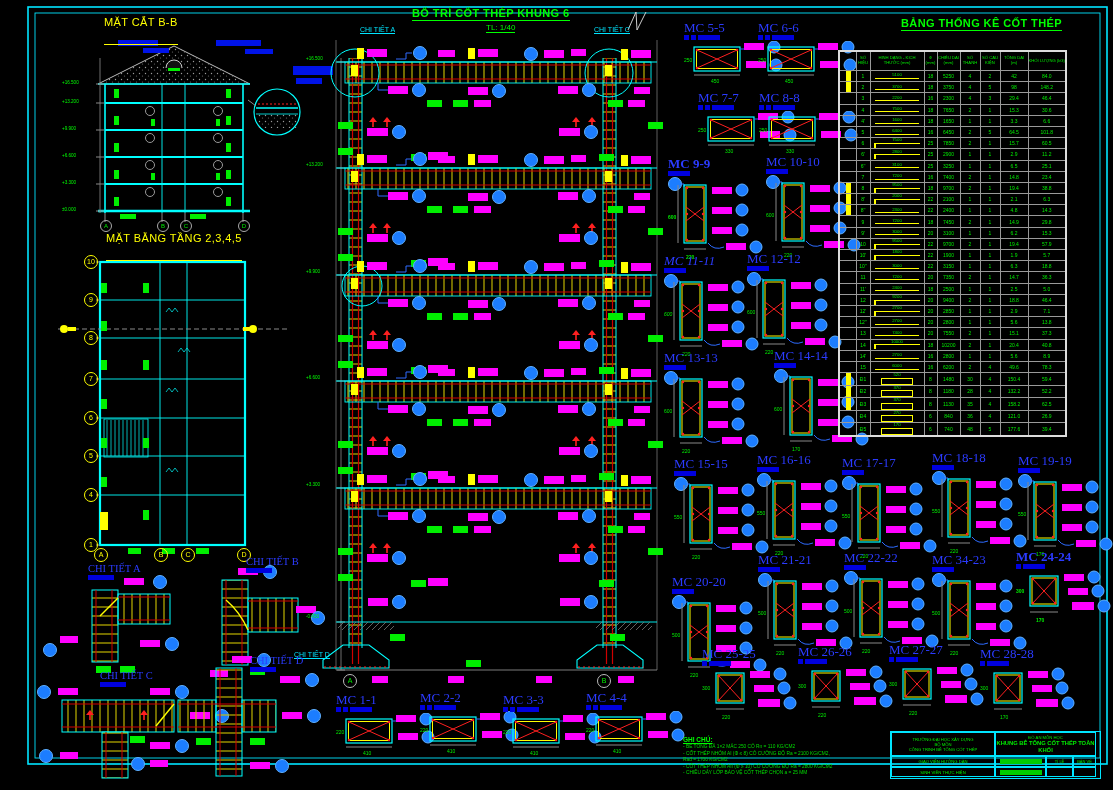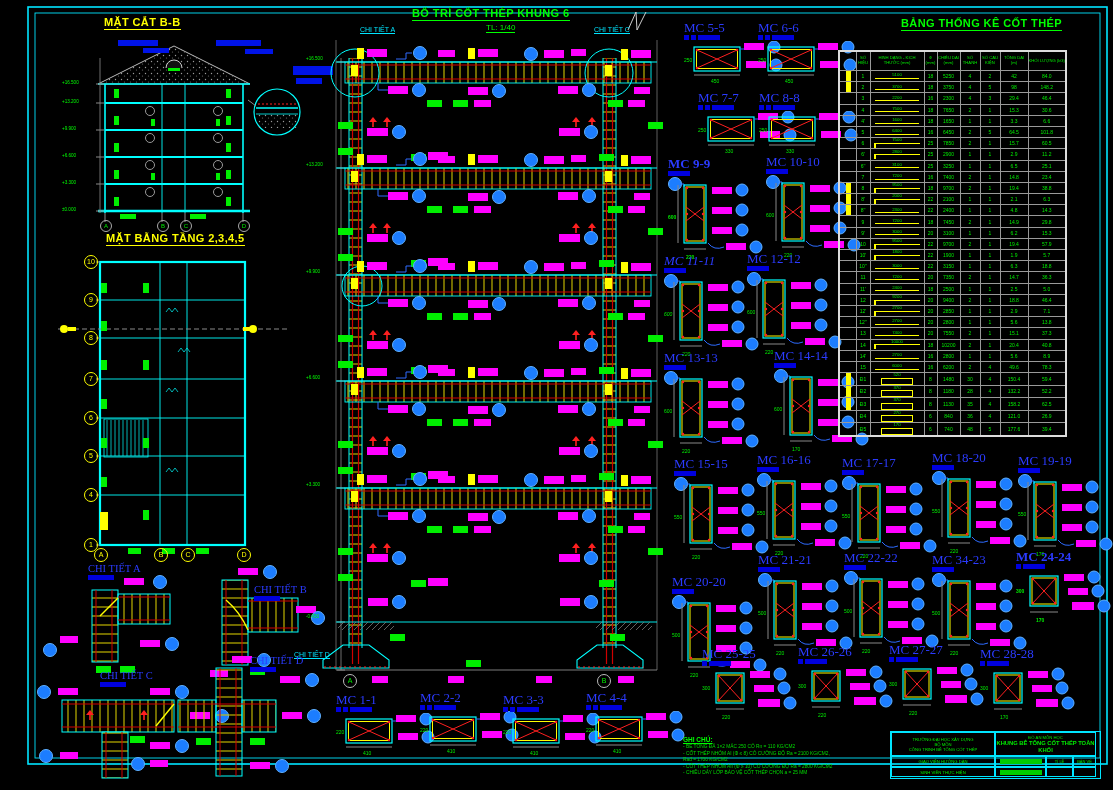--- a/index.html
+++ b/index.html
@@ -1,20 +1,20 @@
 <!DOCTYPE html>
 <html><head>
 <meta charset="utf-8">
 <style>
   html,body{margin:0;padding:0;background:#000;}
   #sheet{position:relative;width:1113px;height:790px;background:#000;overflow:hidden;
          font-family:"Liberation Sans",sans-serif;}
   .ovl{position:absolute;white-space:nowrap;z-index:5;}
-  .t-yellow{color:#ffff00;font-size:11px;font-weight:bold;letter-spacing:.4px;
-            border-bottom:1.5px solid #ffff00;padding-bottom:1px;}
+  .t-yellow{color:#ffff00;font-size:11px;font-weight:normal;letter-spacing:.4px;
+            border-bottom:1.5px solid #ffff00;padding-bottom:16px;}
   .t-green{color:#00ff00;font-size:11px;font-weight:bold;letter-spacing:.4px;
            border-bottom:1.5px solid #00ff00;padding-bottom:1px;}
   .t-green-sm{color:#00ff00;font-size:8px;border-bottom:1px solid #00ff00;}
   .ref{color:#00e5ff;font-size:7px;border-bottom:1px solid #00e5ff;}
   .dtit{color:#2b3bff;font-family:"Liberation Serif",serif;font-size:10.5px;}
   .dtit::after{content:"";display:block;width:26px;height:5px;background:#0000dd;margin-top:1px;}
   .lvl{color:#00ff00;font-size:4.6px;}
   .bub-y{color:#ffff00;border:1px solid #ffff00;border-radius:50%;width:12px;height:12px;
          line-height:12px;text-align:center;font-size:7px;}
   .bub-g{color:#00ee00;border:1px solid #aaa;border-radius:50%;width:10px;height:10px;
@@ -1062,21 +1062,21 @@
     <div class="ovl lvl" style="left: 306px; top: 56px;">+16.500</div>
     <div class="ovl lvl" style="left: 306px; top: 162px;">+13.200</div>
     <div class="ovl lvl" style="left: 306px; top: 269px;">+9.900</div>
     <div class="ovl lvl" style="left: 306px; top: 375px;">+6.600</div>
     <div class="ovl lvl" style="left: 306px; top: 482px;">+3.300</div>
     <div class="ovl lvl" style="left: 306px; top: 614px;">-0.450</div>
     <div class="ovl ref" style="left: 360px; top: 26px;">CHI TIẾT A</div>
     <div class="ovl ref" style="left: 594px; top: 26px;">CHI TIẾT C</div>
     <div class="ovl ref" style="left: 294px; top: 651px;">CHI TIẾT D</div>
     <div class="ovl dtit" style="left: 88px; top: 563px;">CHI TIẾT A</div>
-    <div class="ovl dtit" style="left: 254px; top: 556px; margin-top: 28px;">CHI TIẾT B</div>
+    <div class="ovl dtit" style="left: 246px; top: 556px;">CHI TIẾT B</div>
     <div class="ovl dtit" style="left: 100px; top: 670px;">CHI TIẾT C</div>
     <div class="ovl dtit" style="left: 250px; top: 655px;">CHI TIẾT D</div>
     <div class="xsec" style="left: 336px; top: 694px;">
       <div class="mclabel"><span class="mc">MC 1-1</span></div>
       <div class="tlrow"><span class="sq"></span><span class="sq"></span><span class="tlbar"></span></div>
       <svg width="100" height="46">
         <rect x="10" y="6" width="46" height="24" fill="none" stroke="#00ffff" stroke-width="1.2"></rect>
         <rect x="12.5" y="8.5" width="41" height="19" fill="none" stroke="#ffff00" stroke-width="1"></rect>
         <line x1="13" y1="9" x2="53" y2="27" stroke="#ff2020"></line>
         <line x1="13" y1="27" x2="53" y2="9" stroke="#ff2020"></line>
@@ -1521,21 +1521,21 @@
         <rect x="58" y="66" width="20" height="7" fill="#ff00ff"></rect>
         <circle cx="88" cy="70" r="6" fill="#1c7dff" stroke="#5fb0ff"></circle>
         <path d="M40,66 q6,8 16,4" stroke="#2e6bff" fill="none"></path>
         <path d="M10,8 v58" stroke="#888888"></path>
         <path d="M16,72 h22" stroke="#888888"></path>
         <text class="dh" x="0" y="42" fill="#00ee00" font-size="5">550</text>
         <text class="dw" x="18" y="82" fill="#00ee00" font-size="5">220</text>
       </svg>
     </div>
     <div class="xsec" style="left: 932px; top: 452px;">
-      <div class="mclabel"><span class="mc">MC 18-20</span></div>
+      <div class="mclabel"><span class="mc">MC 18-18</span></div>
       <div class="tlrow"><span class="tlbar"></span></div>
       <svg width="95" height="92">
         <circle cx="7" cy="7" r="6.5" fill="#1c7dff" stroke="#5fb0ff"></circle>
         <path d="M13,7 H16 V10" stroke="#2e6bff" fill="none"></path>
         <rect x="16" y="8" width="22" height="58" fill="none" stroke="#00ffff" stroke-width="1.2"></rect>
         <rect x="18" y="10" width="18" height="54" fill="none" stroke="#ffff00" stroke-width="1"></rect>
         <line x1="18" y1="30" x2="36" y2="44" stroke="#ff2020"></line>
         <line x1="18" y1="44" x2="36" y2="30" stroke="#ff2020"></line>
         <circle cx="19" cy="11" r="1.2" fill="#ff2020"></circle>
         <circle cx="35" cy="11" r="1.2" fill="#ff2020"></circle>

